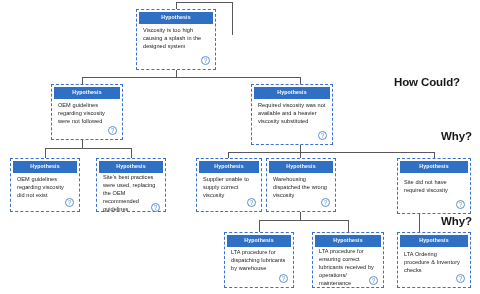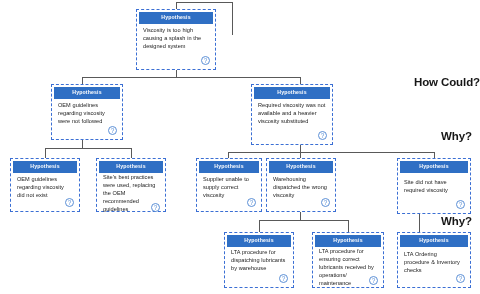--- a/index.html
+++ b/index.html
@@ -205,19 +205,19 @@
   </div>
 
   <div class="node" style="left:397px; top:232px; width:74px; height:56px;">
     <div class="node-header">Hypothesis</div>
     <div class="node-body" style="padding-top:4px;">
       <div class="node-text">LTA Ordering procedure &amp; Inventory checks</div>
       <div class="qmark">?</div>
     </div>
   </div>
 
-  <div class="side-label" style="right:0; top:76px;text-align:right;">How Could?</div>
+  <div class="side-label" style="right:20px; top:76px;text-align:right;">How Could?</div>
 
   <div class="side-label" style="right:8px; top:130px;">Why?</div>
 
   <div class="side-label" style="right:8px; top:215px;">Why?</div>
 
 </div>
 
 </body></html>

